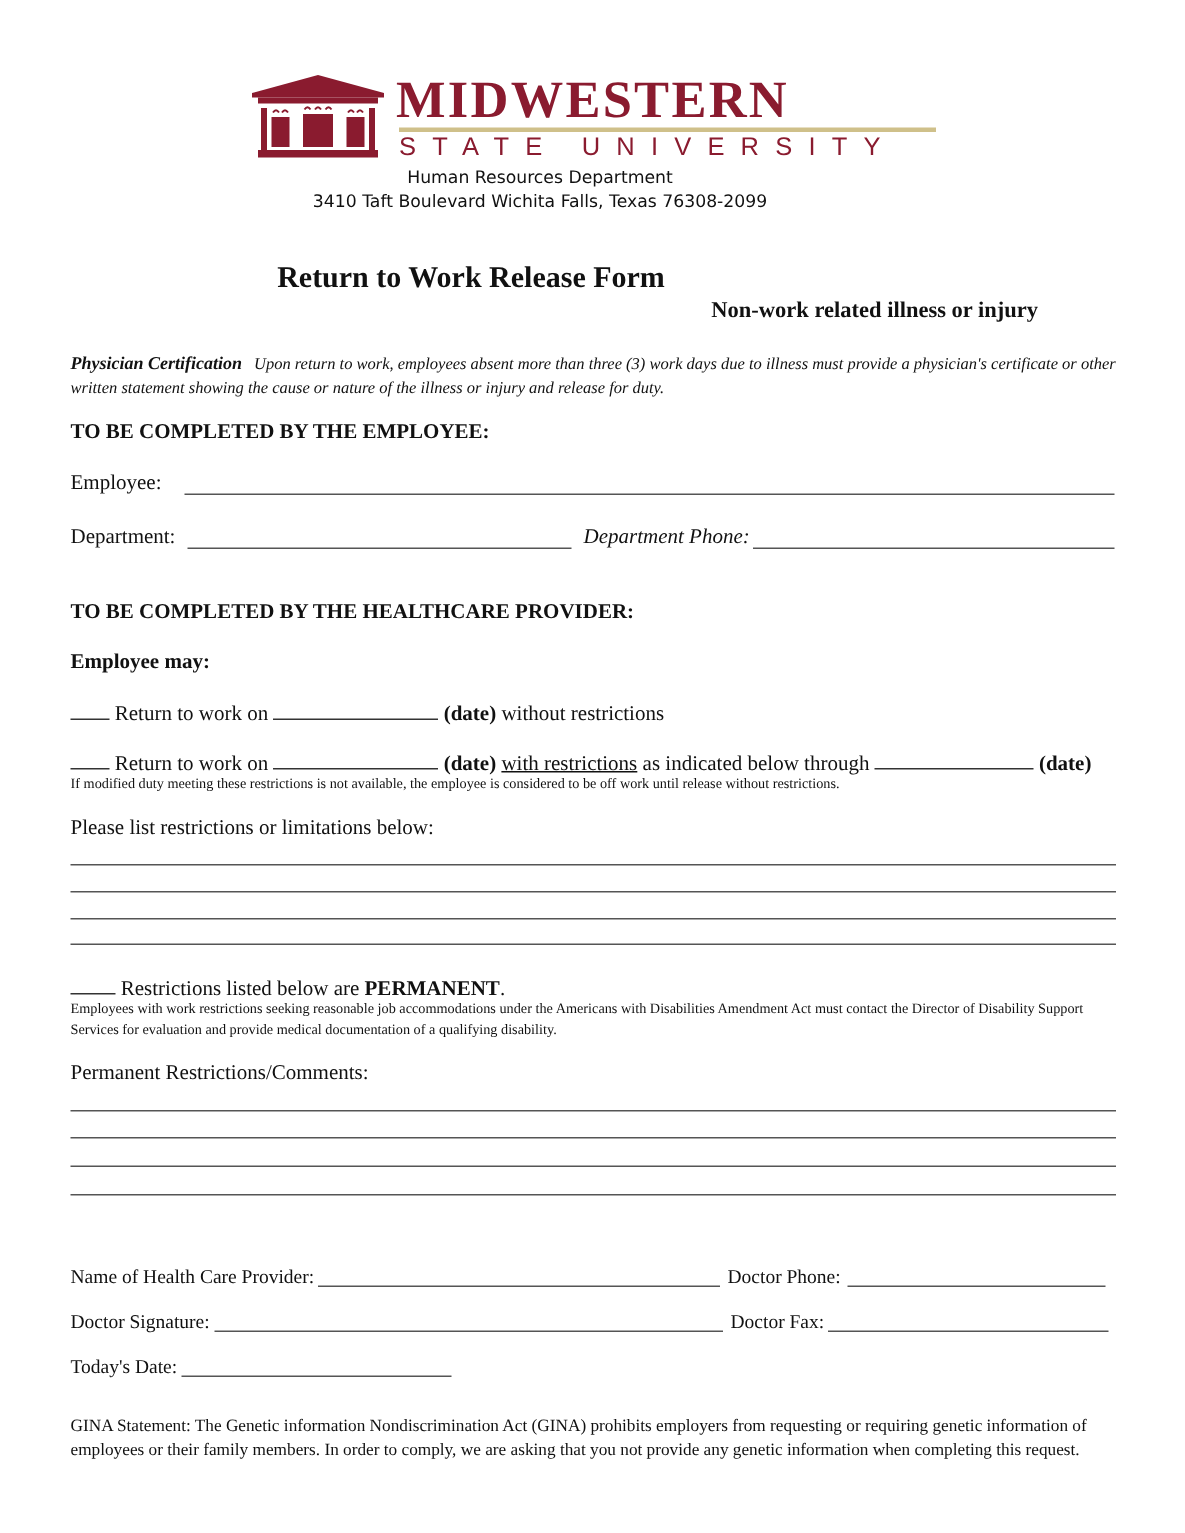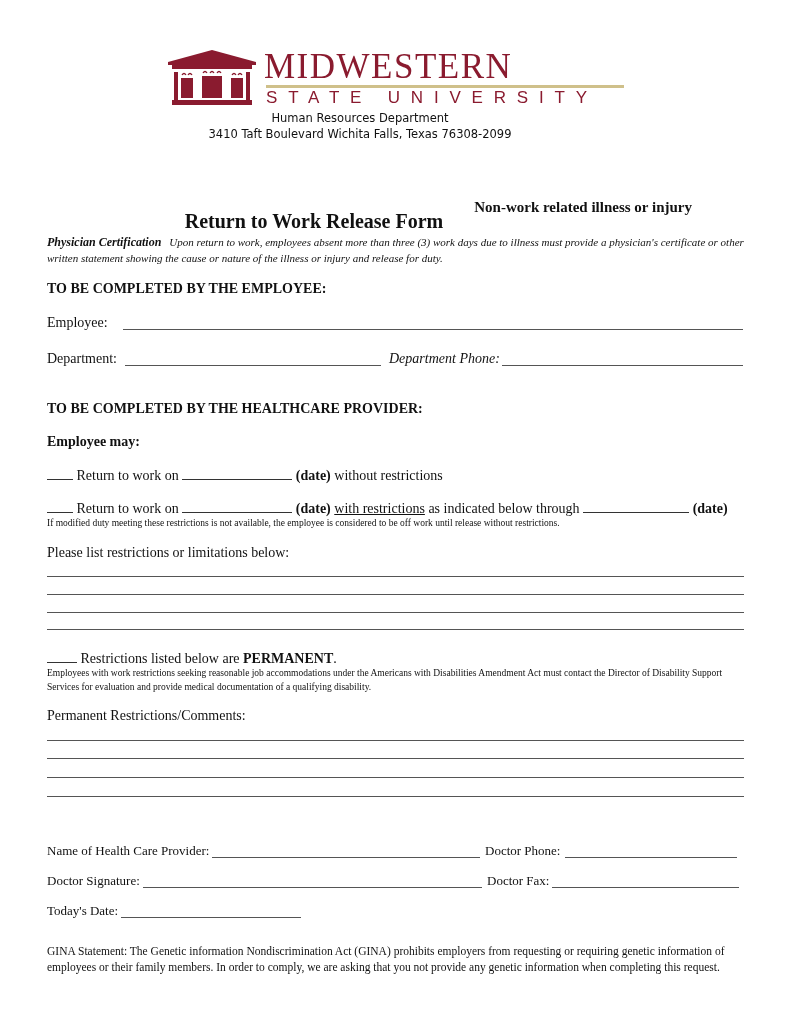--- a/index.html
+++ b/index.html
@@ -6,34 +6,34 @@
   body {
     width: 790px; height: 1022px; position: relative; overflow: hidden;
     font-family: "Liberation Serif", serif; color: #111;
   }
   .abs { position: absolute; }
   
   .logo { left: 166px; top: 48px; width: 460px; height: 62px; }
   .logo svg { display: block; }
   .wordmark-top {
     position: absolute; left: 98px; top: 1px;
-    font-family: "Liberation Serif", serif; font-weight: normal;
+    font-family: "Liberation Serif", serif; font-weight: bold;
     font-size: 35px; letter-spacing: 1.5px; color: #8a1b2f; line-height: 36px;
   }
   .wordmark-rule { position: absolute; left: 100px; top: 37px; width: 358px; height: 3px; background: #cfc08a; }
   .wordmark-bottom {
     position: absolute; left: 100px; top: 40px;
     font-family: "Liberation Sans", sans-serif; font-size: 17px;
     letter-spacing: 10.8px; color: #8a1b2f; line-height: 20px;
   }
   .contact {
     left: 0; width: 720px; top: 110px; text-align: center;
     font-family: "DejaVu Sans", sans-serif; font-size: 11.5px; line-height: 16px; color: #111;
   }
-  .title { left: 0; width: 628px; top: 174px; text-align: center; font-weight: bold; font-size: 20px; margin-top: 36px; }
+  .title { left: 0; width: 628px; top: 174px; text-align: center; font-weight: bold; font-size: 20px; }
   .subtitle { left: 0; width: 646px; top: 199px; text-align: right; font-weight: bold; font-size: 15px; margin-left: 46px; }
   .cert { left: 47px; top: 234px; width: 700px; font-style: italic; font-size: 11px; line-height: 16px; }
   .cert b { font-weight: bold; font-size: 12px; margin-right: 8px; }
   .section-heading { font-weight: bold; font-size: 14px; left: 47px; }
   .label { font-size: 14px; }
   .line { position: absolute; height: 0; border-bottom: 1px solid #555; }
   .note { font-size: 9.5px; line-height: 14px; left: 47px; width: 700px; }
   .gina { left: 47px; top: 943px; width: 700px; font-size: 11.5px; line-height: 16px; }
   .blank { display: inline-block; border-bottom: 1px solid #333; height: 12px; vertical-align: baseline; }
   .u { text-decoration: underline; }

